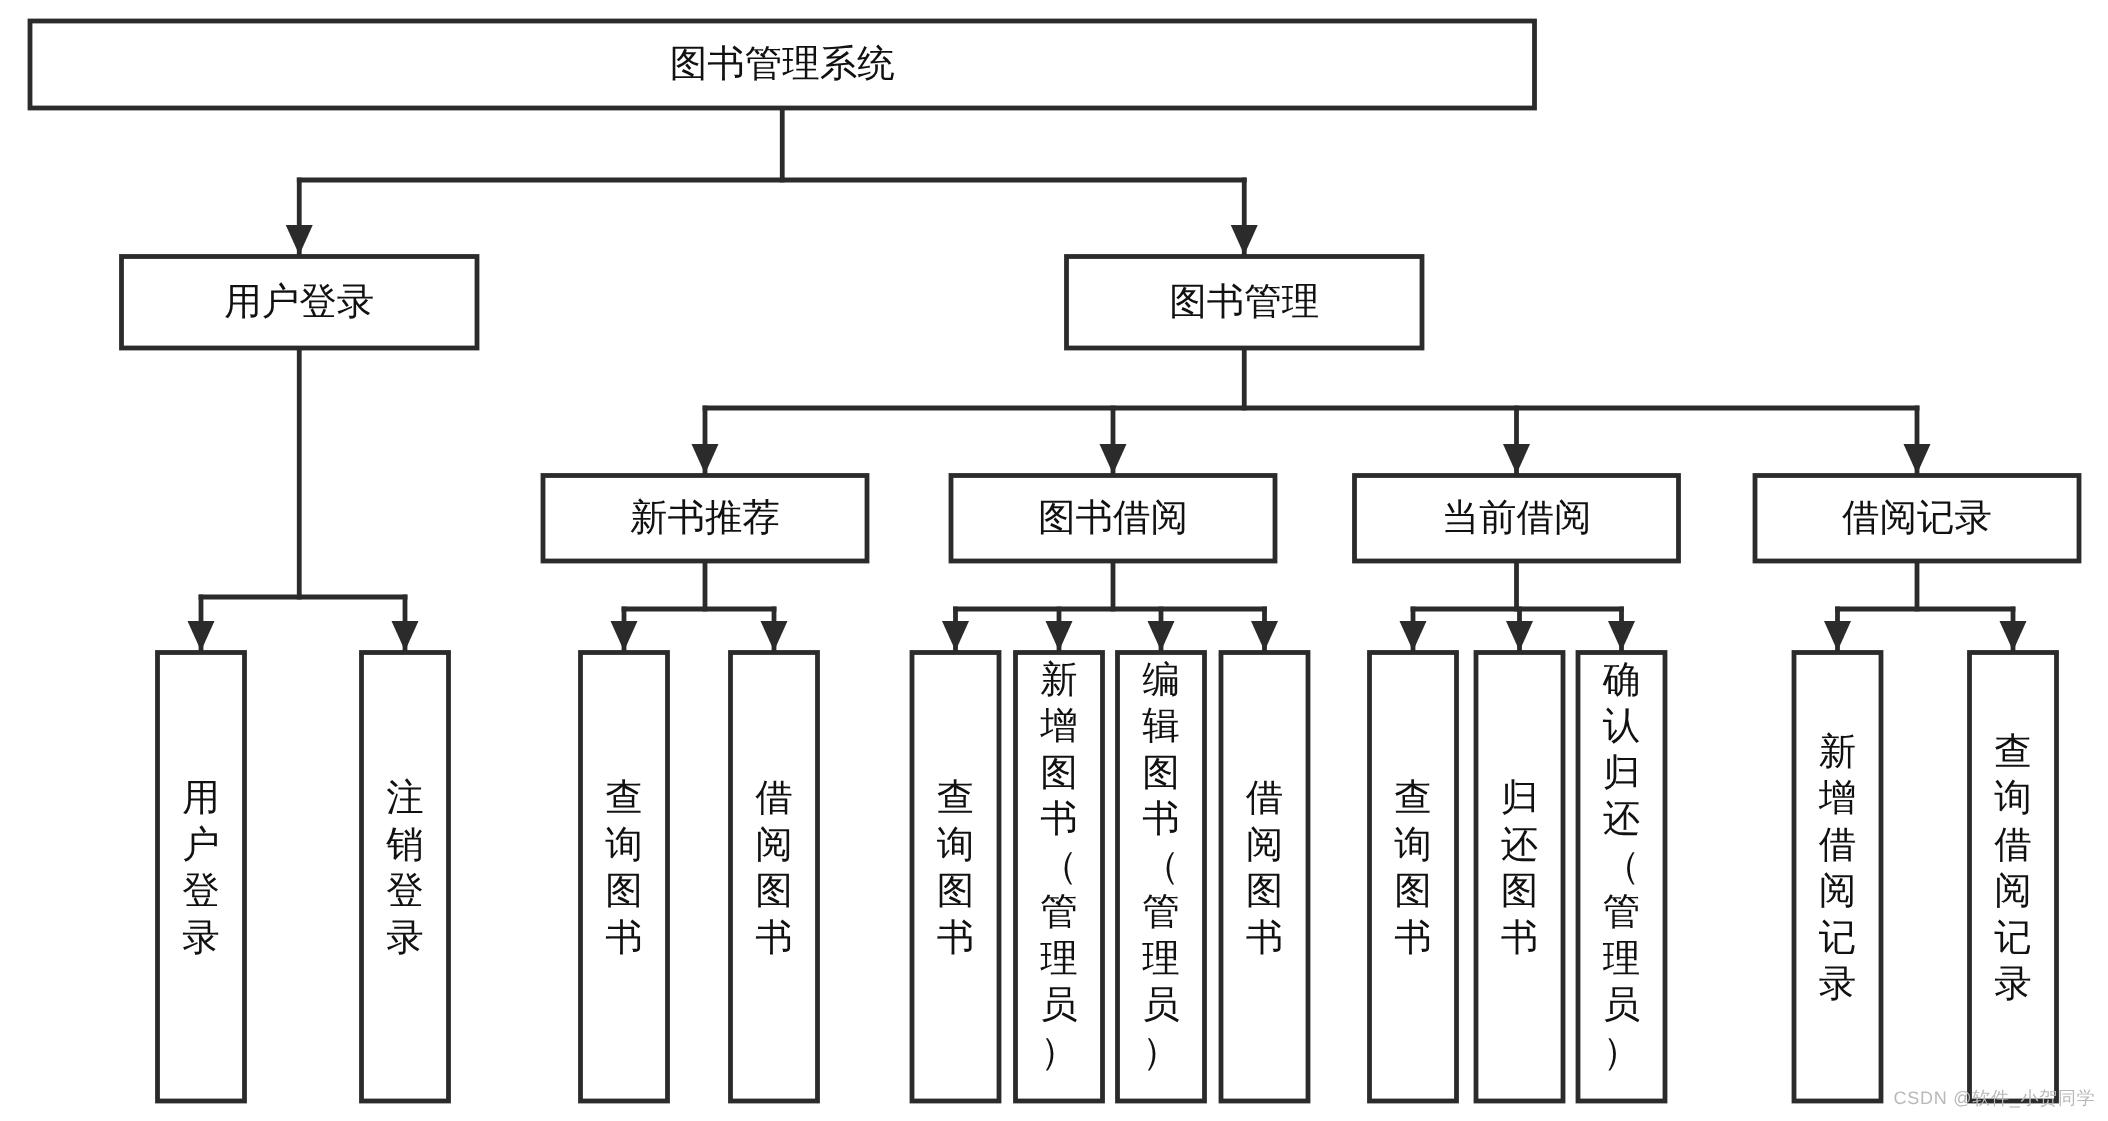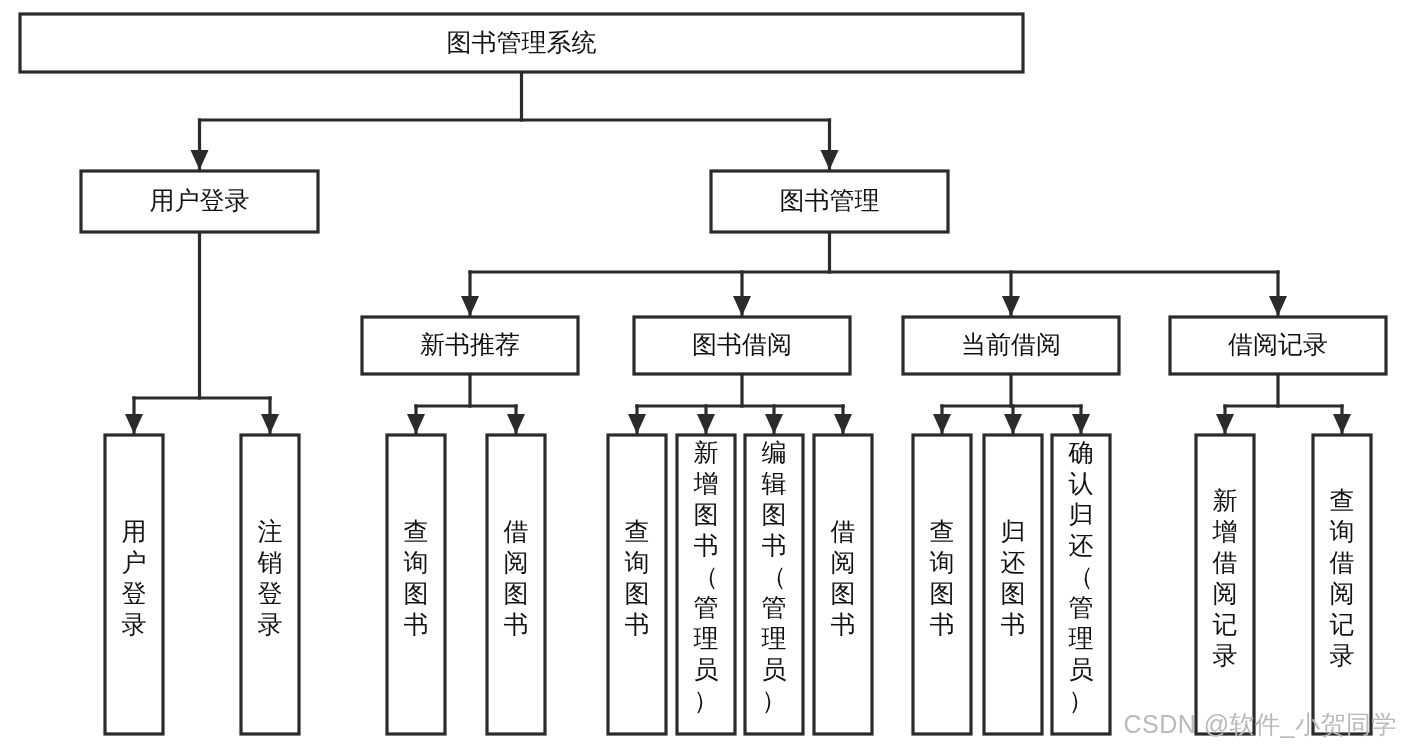--- a/index.html
+++ b/index.html
@@ -7,21 +7,21 @@
        font-family:"Liberation Sans","DejaVu Sans",sans-serif;}
   #diagram-root{position:relative;width:1405px;height:747px;background:#fff;}
   svg#tree-svg{position:absolute;top:0;left:0;width:1405px;height:747px;}
   .node-box{fill:#ffffff;stroke:#2b2b2b;stroke-width:3.2;}
   .link-line{stroke:#2b2b2b;stroke-width:3.2;fill:none;stroke-linecap:square;}
   .arrow-head{fill:#2b2b2b;stroke:none;}
   .node-label{fill:#111111;font-family:"Liberation Sans","DejaVu Sans",sans-serif;
               font-size:25px;text-anchor:middle;dominant-baseline:middle;}
   .node-label-vert{fill:#111111;font-family:"Liberation Sans","DejaVu Sans",sans-serif;
               font-size:25px;text-anchor:middle;}
-  .watermark{position:absolute;right:8px;bottom:6px;color:#b9b9b9;font-size:25px;
+  .watermark{position:absolute;right:8px;bottom:6px;color:#b9b9b9;font-size:12px;
              letter-spacing:.5px;white-space:nowrap;
              font-family:"Liberation Sans","DejaVu Sans",sans-serif;}
 </style>
 </head>
 <body>
 
 <div id="diagram-root">
 
   <svg id="tree-svg" viewBox="0 0 1405 747" xmlns="http://www.w3.org/2000/svg">
     <g id="connector-layer">

